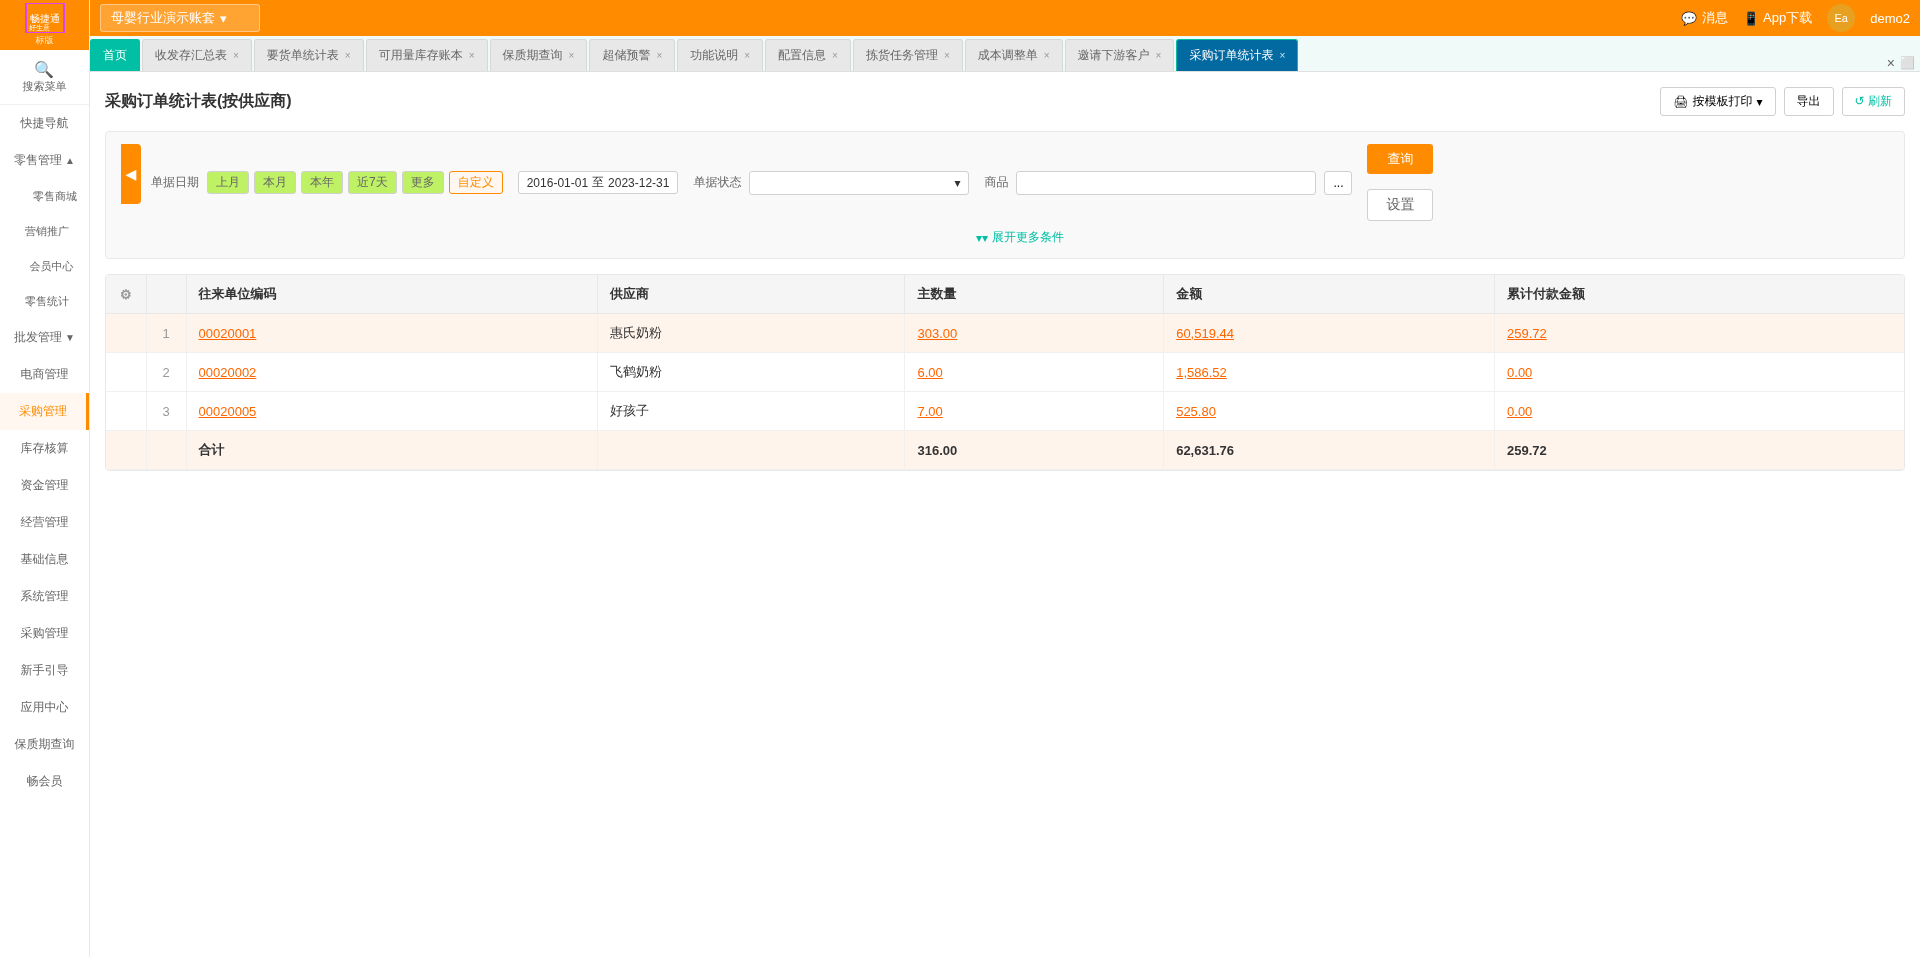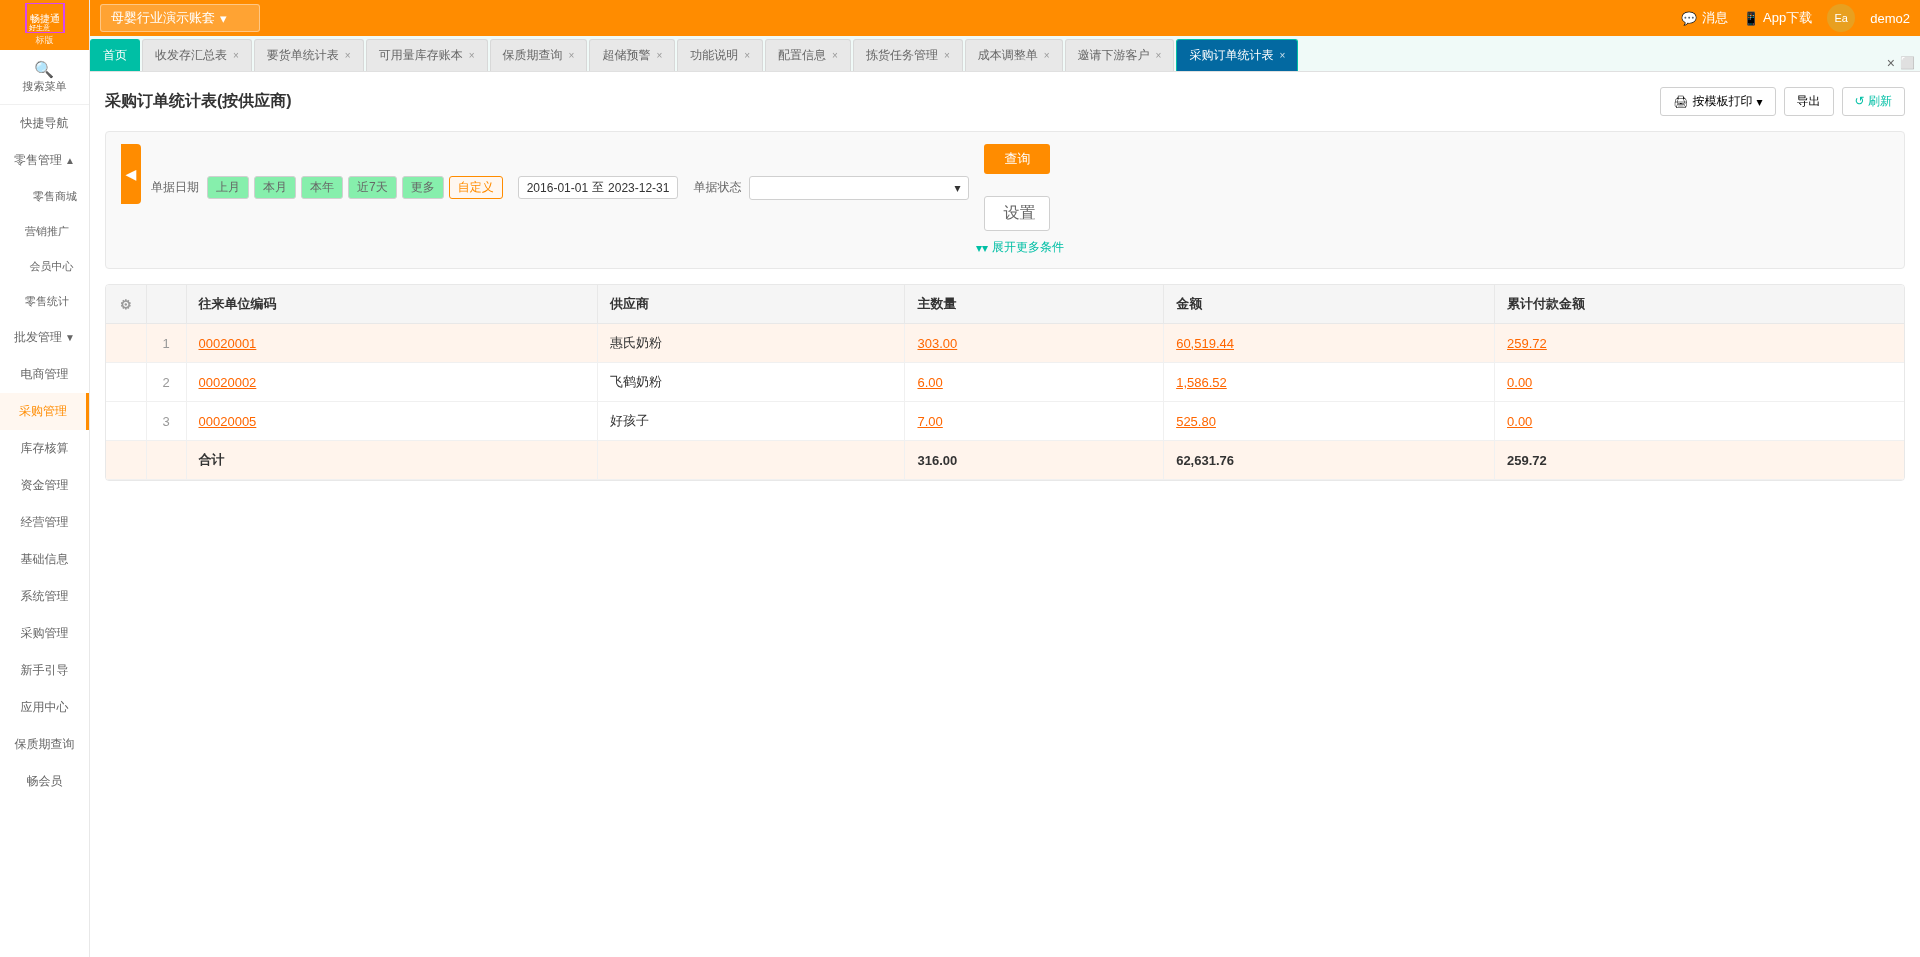--- a/index.html
+++ b/index.html
@@ -41,28 +41,28 @@
     .btn-template { background: white; border: 1px solid #d0d0d0; padding: 5px 12px; border-radius: 3px; cursor: pointer; font-size: 12px; display: flex; align-items: center; gap: 4px; }
     .btn-export { background: white; border: 1px solid #d0d0d0; padding: 5px 12px; border-radius: 3px; cursor: pointer; font-size: 12px; }
     .btn-refresh { background: white; border: 1px solid #d0d0d0; padding: 5px 12px; border-radius: 3px; cursor: pointer; font-size: 12px; color: #00bfa5; }
 
     
     .filter-area { background: #f9f9f9; border: 1px solid #e8e8e8; border-radius: 4px; padding: 12px 15px; margin-bottom: 15px; }
     .filter-row { display: flex; align-items: center; gap: 15px; flex-wrap: wrap; }
     .filter-item { display: flex; align-items: center; gap: 8px; }
     .filter-label { color: #666; font-size: 12px; white-space: nowrap; }
     .filter-shortcuts { display: flex; gap: 5px; }
-    .shortcut-btn { padding: 2px 8px; border: 1px solid #d0d0d0; border-radius: 3px; cursor: pointer; font-size: 12px; color: #666; background: #86efac; }
+    .shortcut-btn { padding: 2px 8px; border: 1px solid #d0d0d0; border-radius: 3px; cursor: pointer; font-size: 12px; color: #666; background: #bef264; }
     .custom-btn { padding: 2px 8px; border: 1px solid #ff8c00; border-radius: 3px; cursor: pointer; font-size: 12px; color: #ff8c00; background: #fff7f0; }
     .date-range { font-size: 12px; color: #333; padding: 2px 8px; border: 1px solid #d0d0d0; border-radius: 3px; background: white; display: flex; align-items: center; gap: 4px; cursor: pointer; }
     .filter-select { padding: 4px 8px; border: 1px solid #d0d0d0; border-radius: 3px; font-size: 12px; min-width: 200px; background: white; cursor: pointer; display: flex; align-items: center; justify-content: space-between; }
     .filter-input { padding: 4px 8px; border: 1px solid #d0d0d0; border-radius: 3px; font-size: 12px; min-width: 200px; }
     .expand-btn { display: flex; align-items: center; gap: 4px; color: #00bfa5; cursor: pointer; font-size: 12px; justify-content: center; margin-top: 8px; }
     .btn-query { background: #ff8c00; color: white; border: none; padding: 6px 20px; border-radius: 3px; cursor: pointer; font-size: 13px; }
-    .btn-settings { background: white; border: 1px solid #d0d0d0; padding: 6px 14px; border-radius: 3px; cursor: pointer; font-size: 16px; color: #666; display: block; margin-top: 17px; text-align: right; }
+    .btn-settings { background: white; border: 1px solid #d0d0d0; padding: 6px 14px; border-radius: 3px; cursor: pointer; font-size: 14px; color: #666; display: block; margin-top: 10px; }
     .query-col { display: flex; flex-direction: column; gap: 5px; }
 
     
     .table-container { border: 1px solid #e8e8e8; border-radius: 4px; overflow: hidden; }
     table { width: 100%; border-collapse: collapse; }
     thead tr { background: #f5f5f5; }
     th { padding: 10px 12px; text-align: left; font-weight: 600; font-size: 13px; color: #333; border-bottom: 1px solid #e8e8e8; border-right: 1px solid #e8e8e8; }
     th:last-child { border-right: none; }
     td { padding: 10px 12px; font-size: 13px; border-bottom: 1px solid #f0f0f0; border-right: 1px solid #f0f0f0; }
     td:last-child { border-right: none; }
@@ -311,20 +311,25 @@
             </div>
 
             <div class="filter-item">
               <span class="filter-label">单据状态</span>
               <div class="filter-select" style="min-width:220px;">
                 <span></span>
                 <span>▾</span>
               </div>
             </div>
 
+            <div class="filter-item">
+              <span class="filter-label">商品</span>
+              <input class="filter-input" style="min-width: 300px;">
+              <button class="dots-btn">...</button>
+            </div>
 
             <div class="query-col">
               <button class="btn-query">查询</button>
               <button class="btn-settings">设置</button>
             </div>
           </div>
 
           <div class="expand-btn">
             <span>▾▾</span>
             <span>展开更多条件</span>

